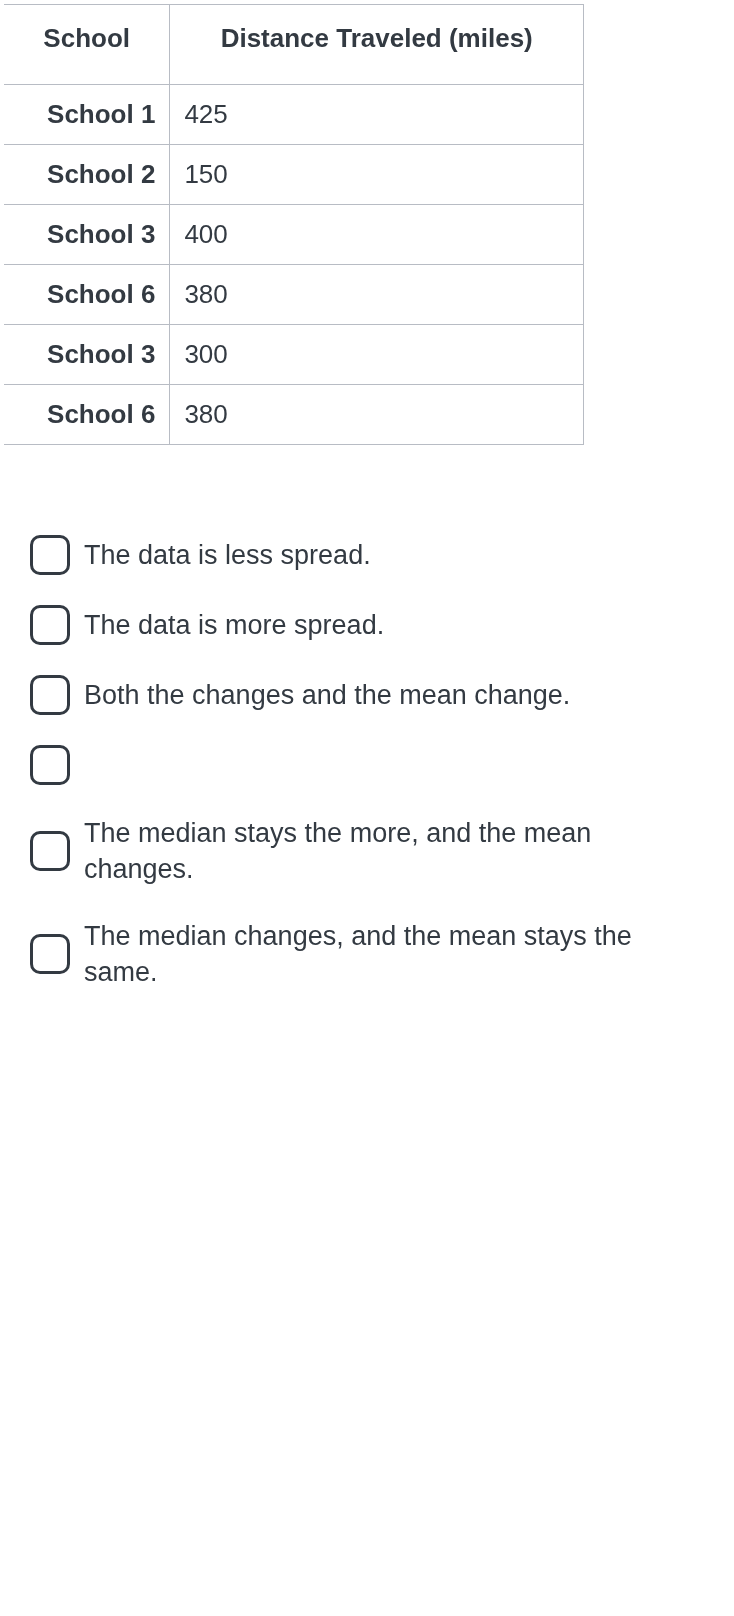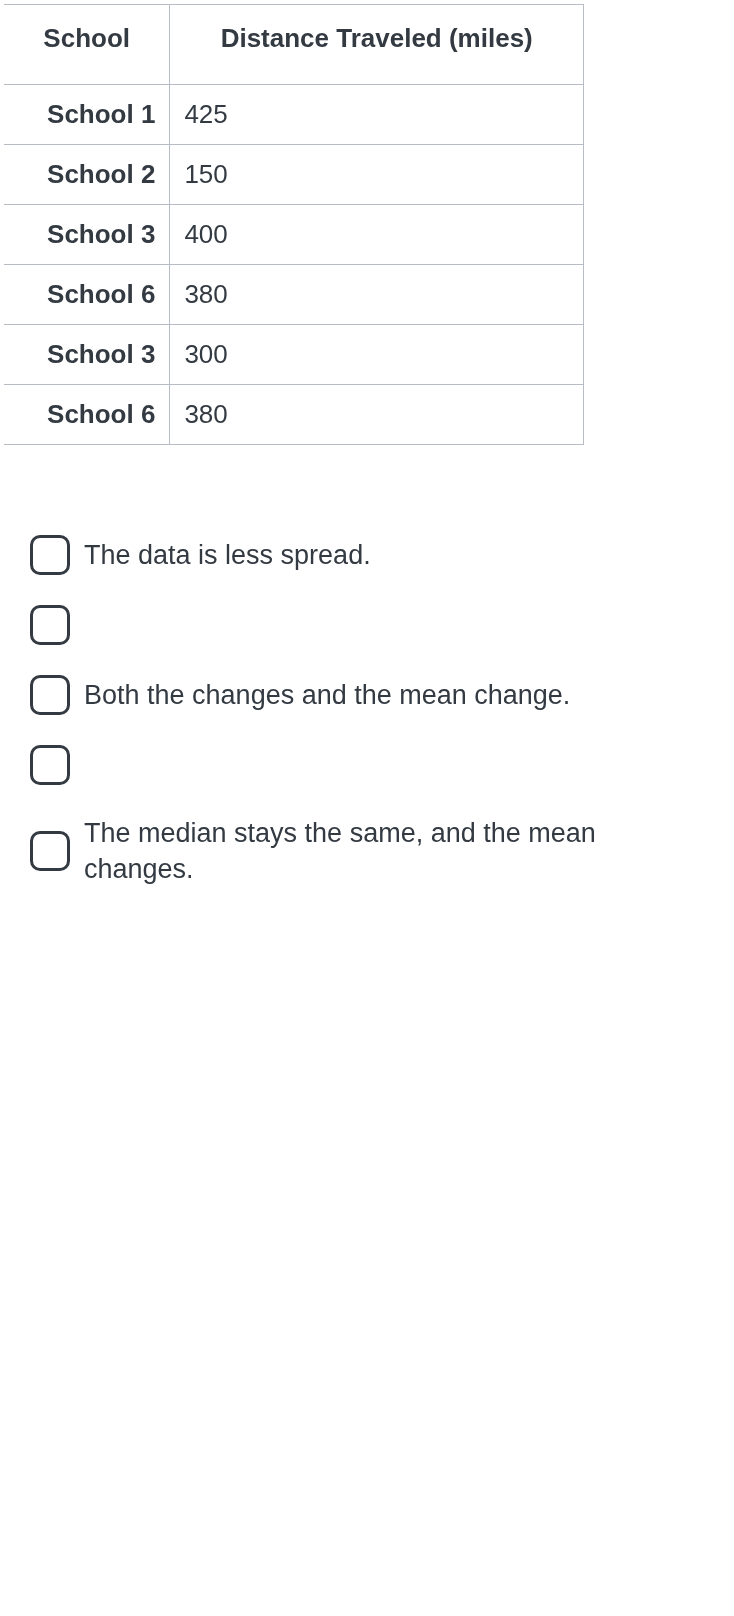--- a/index.html
+++ b/index.html
@@ -57,25 +57,30 @@
   </tbody>
 </table>
 
 <div class="options">
   <div class="option">
     <div class="checkbox"></div>
     <div class="option-label">The data is less spread.</div>
   </div>
   <div class="option">
     <div class="checkbox"></div>
+    <div class="option-label">The data is more spread.</div>
   </div>
   <div class="option">
     <div class="checkbox"></div>
     <div class="option-label">Both the changes and the mean change.</div>
   </div>
   <div class="option">
     <div class="checkbox"></div>
   </div>
   <div class="option">
     <div class="checkbox"></div>
-    <div class="option-label">The median stays the same, and the mean changes.</div>
+    <div class="option-label">The median stays the more, and the mean changes.</div>
+  </div>
+  <div class="option">
+    <div class="checkbox"></div>
+    <div class="option-label">The median changes, and the mean stays the same.</div>
   </div>
 </div>
 
 </body></html>

